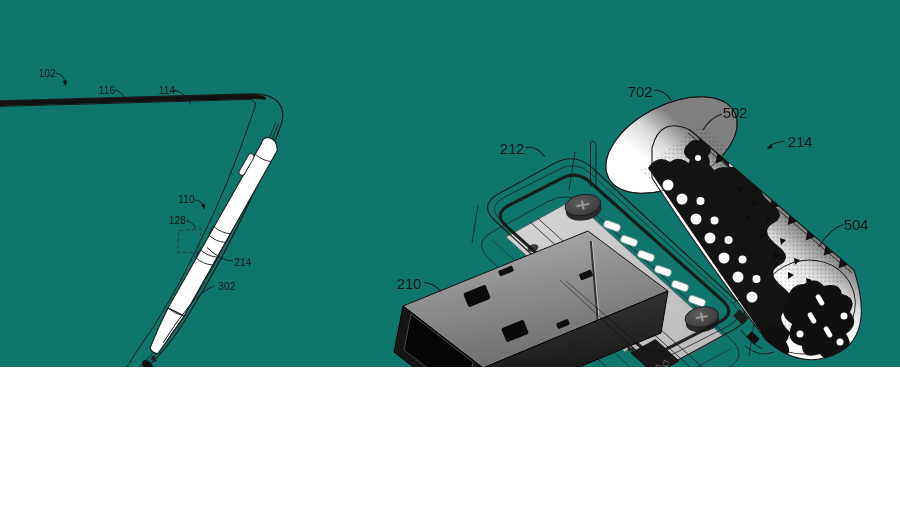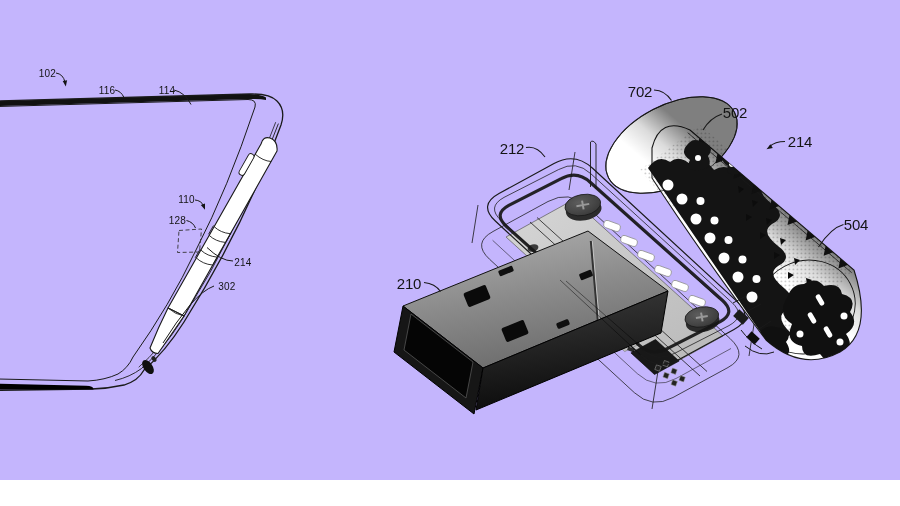--- a/index.html
+++ b/index.html
@@ -1,16 +1,16 @@
 <!DOCTYPE html>
 <html><head>
 <meta charset="utf-8">
 <style>
   html,body{margin:0;padding:0;background:#ffffff;}
-  .stage{position:relative;width:900px;height:480px;background:#c4b5fd;overflow:hidden;
+  .stage{position:relative;width:900px;height:367px;background:#0f766e;overflow:hidden;
          font-family:"Liberation Sans", sans-serif;}
   svg{display:block;}
   text.ref{fill:#141414;}
   text.ref-left{font-size:10px;letter-spacing:.2px;}
   text.ref-right{font-size:15px;letter-spacing:-.2px;}
   .ink{stroke:#1a1a1a;fill:none;}
 </style>
 </head>
 <body>
 

